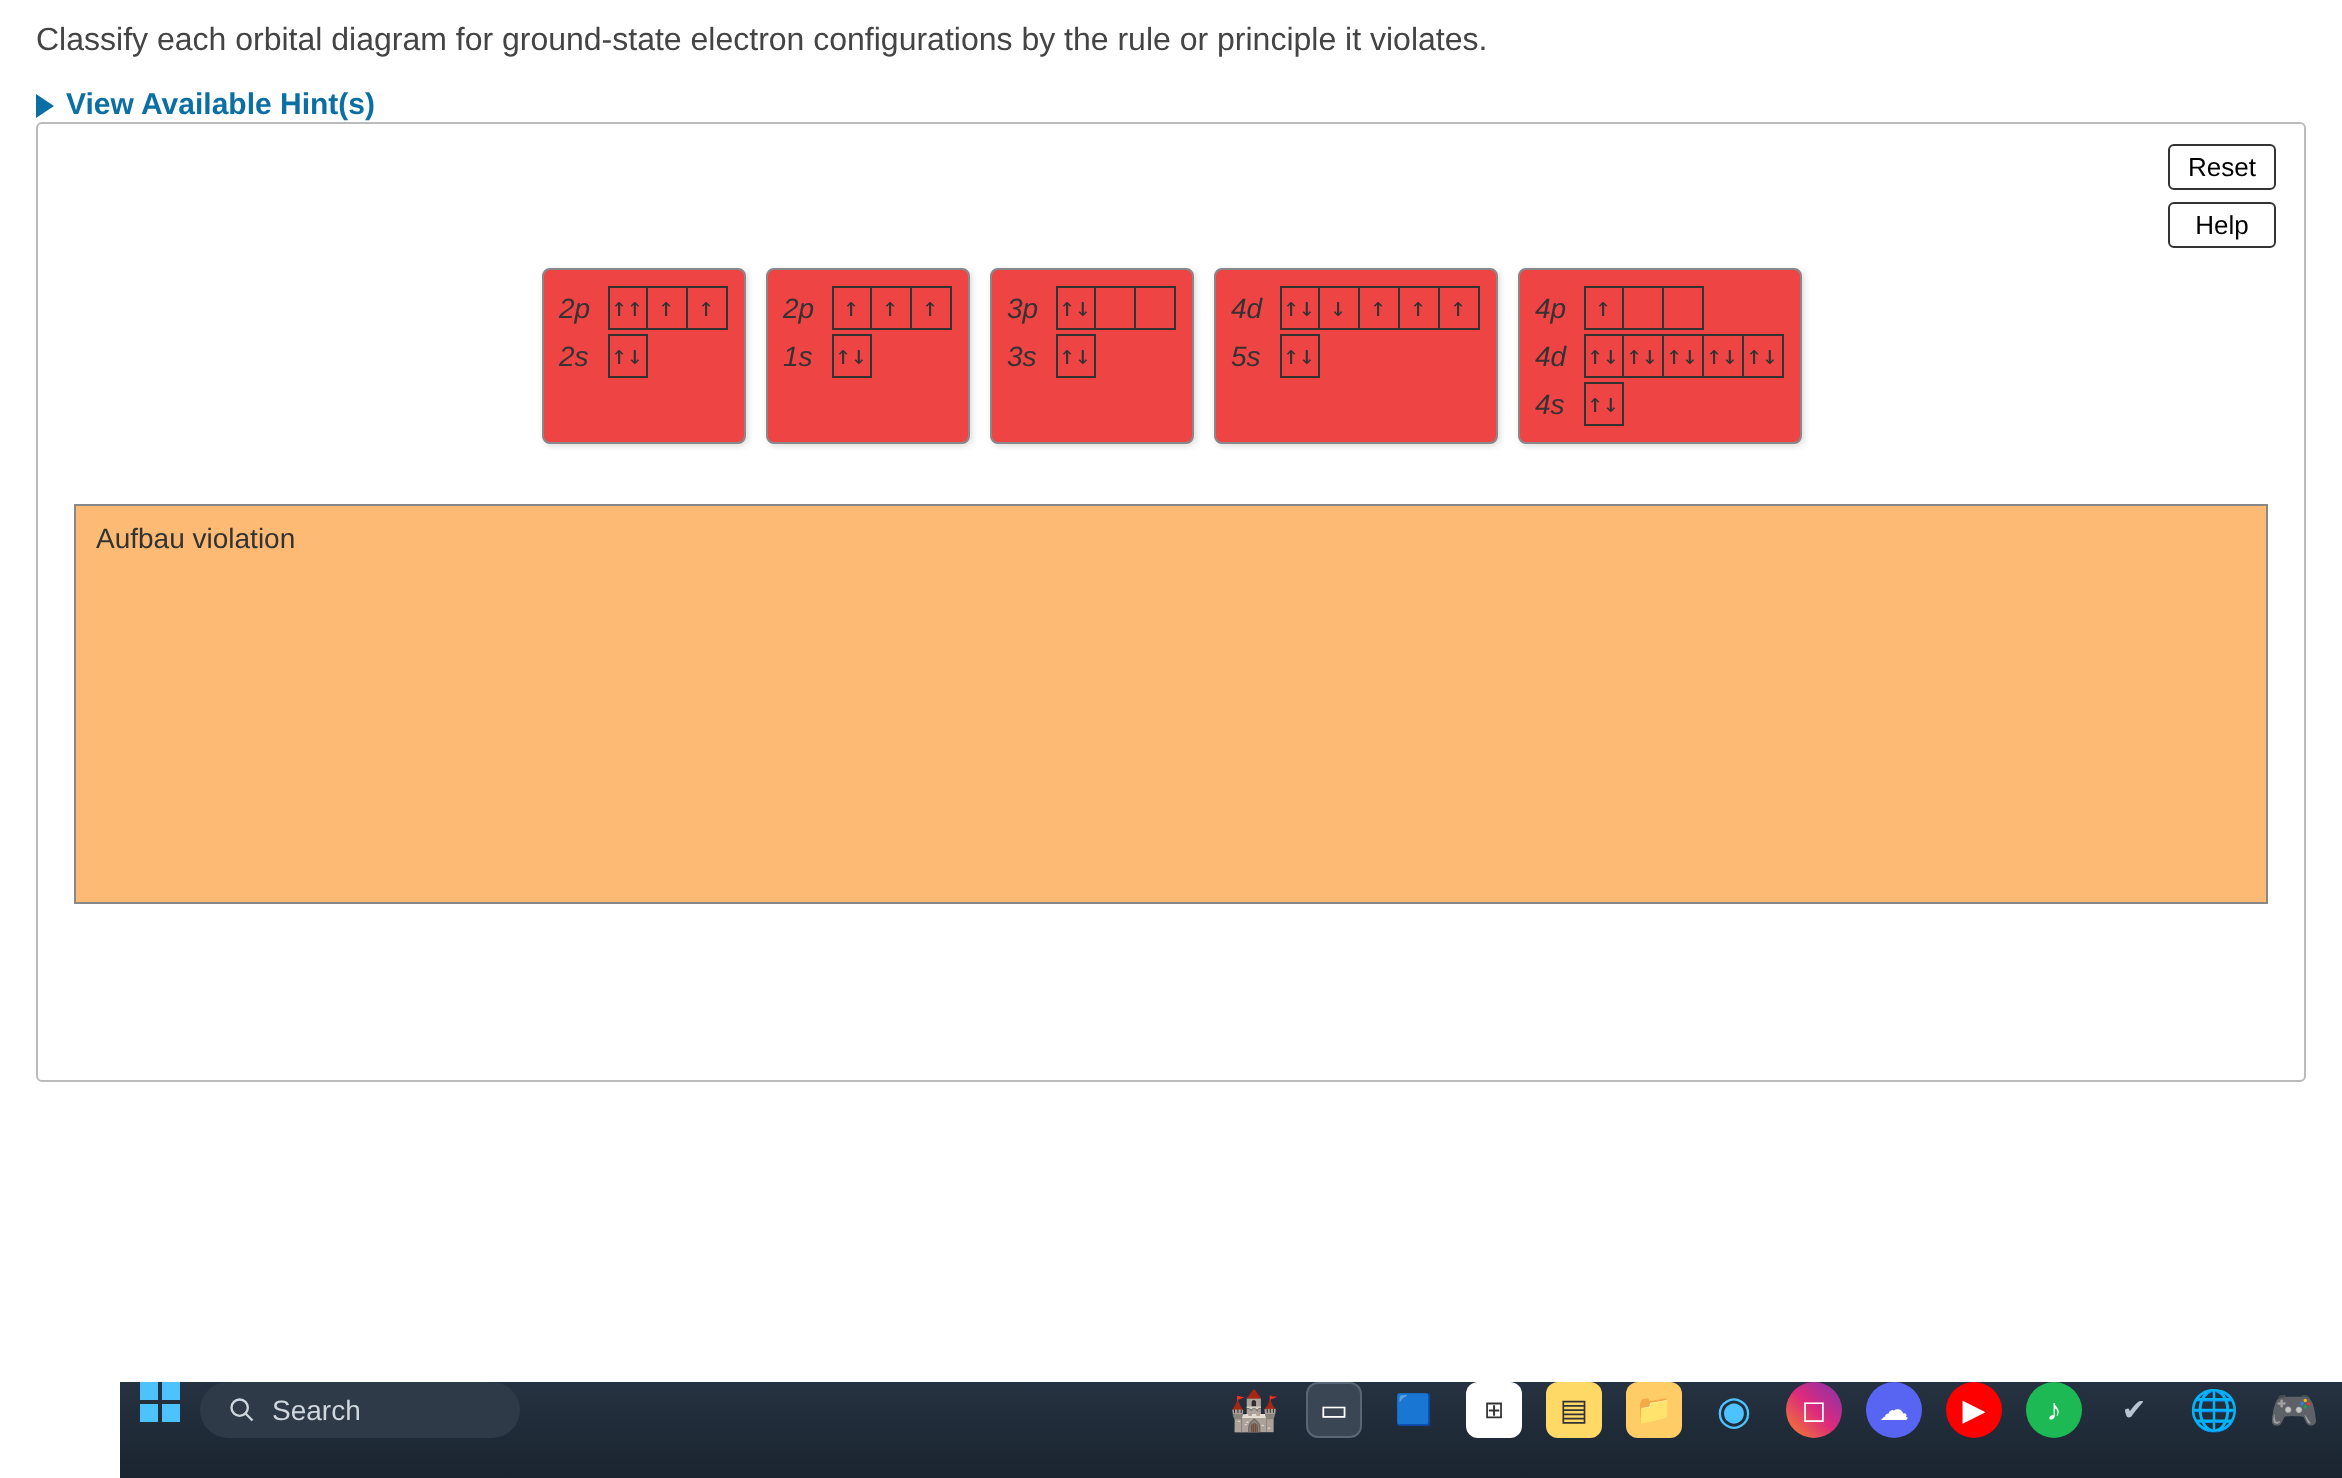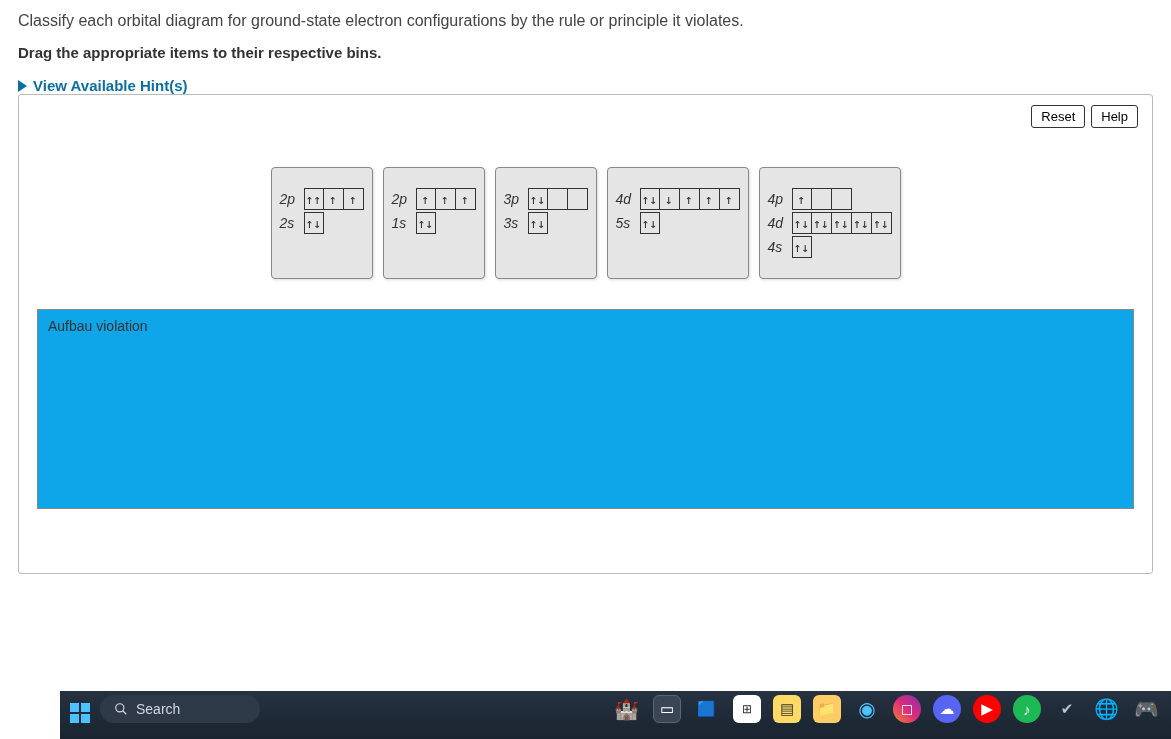--- a/index.html
+++ b/index.html
@@ -3,49 +3,48 @@
 <meta charset="utf-8">
 <style>
 * { box-sizing: border-box; margin: 0; padding: 0; }
 body { font-family: Arial, Helvetica, sans-serif; background: #fff; color: #333; width: 1171px; height: 739px; overflow: hidden; position: relative; }
 .content { padding: 12px 18px 0 18px; }
 .question { font-size: 16px; color: #444; margin-bottom: 14px; }
 .instruction { font-size: 15px; font-weight: bold; color: #333; margin-bottom: 16px; }
 .hints { color: #0b6fa4; font-size: 15px; font-weight: bold; cursor: pointer; display: flex; align-items: center; gap: 6px; }
 .hints .tri { display: inline-block; width: 0; height: 0; border-top: 6px solid transparent; border-bottom: 6px solid transparent; border-left: 9px solid #0b6fa4; }
 .workspace { border: 1px solid #bbb; border-radius: 3px; padding: 12px 14px; position: relative; min-height: 480px; }
-.top-buttons { position: absolute; top: 10px; right: 14px; display: flex; gap: 6px; }
+.top-buttons { position: absolute; top: 10px; right: 14px; display: flex; gap: 6px; flex-direction: column; }
 .btn { border: 1px solid #333; border-radius: 3px; padding: 3px 9px; font-size: 13px; background: #fff; cursor: pointer; }
 .cards-row { display: flex; gap: 10px; justify-content: center; margin-top: 60px; margin-bottom: 30px; flex-wrap: nowrap; }
-.card { border: 1px solid #888; border-radius: 4px; padding: 18px 8px; background: #e5e5e5; box-shadow: 1px 1px 3px rgba(0,0,0,0.15); cursor: grab; }
+.card { border: 1px solid #888; border-radius: 4px; padding: 6px 8px; background: #ef4444; box-shadow: 1px 1px 3px rgba(0,0,0,0.15); cursor: grab; }
 .orbital-row { display: flex; align-items: center; gap: 4px; margin: 2px 0; }
 .orbital-label { font-size: 14px; font-style: italic; min-width: 20px; }
 .boxes { display: flex; }
 .box { width: 20px; height: 22px; border: 1px solid #333; display: flex; align-items: center; justify-content: center; font-size: 13px; line-height: 1; font-family: monospace; }
 .box + .box { border-left: none; }
 .bins { display: flex; gap: 18px; padding: 0 4px; }
-.bin { flex: 1; border: 1px solid #888; min-height: 200px; padding: 8px 10px; background: #0ea5e9; }
+.bin { flex: 1; border: 1px solid #888; min-height: 200px; padding: 8px 10px; background: #fdba74; }
 .bin-title { font-size: 14px; color: #333; }
 
 
-.taskbar { position: absolute; left: 60px; right: 0; bottom: 0; height: 48px; background: linear-gradient(to top, #1a2430, #263241); display: flex; align-items: flex-end; padding: 16px 10px; gap: 10px; }
+.taskbar { position: absolute; left: 60px; right: 0; bottom: 0; height: 48px; background: linear-gradient(to top, #1a2430, #263241); display: flex; align-items: flex-start; padding: 0 10px; gap: 10px; }
 .start-icon { width: 20px; height: 20px; display: grid; grid-template-columns: 1fr 1fr; grid-template-rows: 1fr 1fr; gap: 2px; }
 .start-icon span:nth-child(1){background:#4cc2ff;} .start-icon span:nth-child(2){background:#4cc2ff;} .start-icon span:nth-child(3){background:#4cc2ff;} .start-icon span:nth-child(4){background:#4cc2ff;}
 .search-pill { display: flex; align-items: center; gap: 8px; background: #2e3a48; border-radius: 18px; padding: 6px 14px; color: #cfd6dd; font-size: 14px; min-width: 160px; }
 .tb-spacer { flex: 1; }
 .tb-icons { display: flex; gap: 12px; align-items: center; }
 .tb-icon { width: 28px; height: 28px; border-radius: 6px; display: flex; align-items: center; justify-content: center; font-size: 15px; color: #fff; }
 .circ { border-radius: 50%; }
 </style>
 </head>
 <body>
 
 <div class="content">
   <div class="question">Classify each orbital diagram for ground-state electron configurations by the rule or principle it violates.</div>
-  <div class="instruction">Drag the appropriate items to their respective bins.</div>
   <div class="hints">
     <span class="tri"></span>
     <span>View Available Hint(s)</span>
   </div>
 
   <div class="workspace">
     <div class="top-buttons">
       <button class="btn">Reset</button>
       <button class="btn">Help</button>
     </div>

